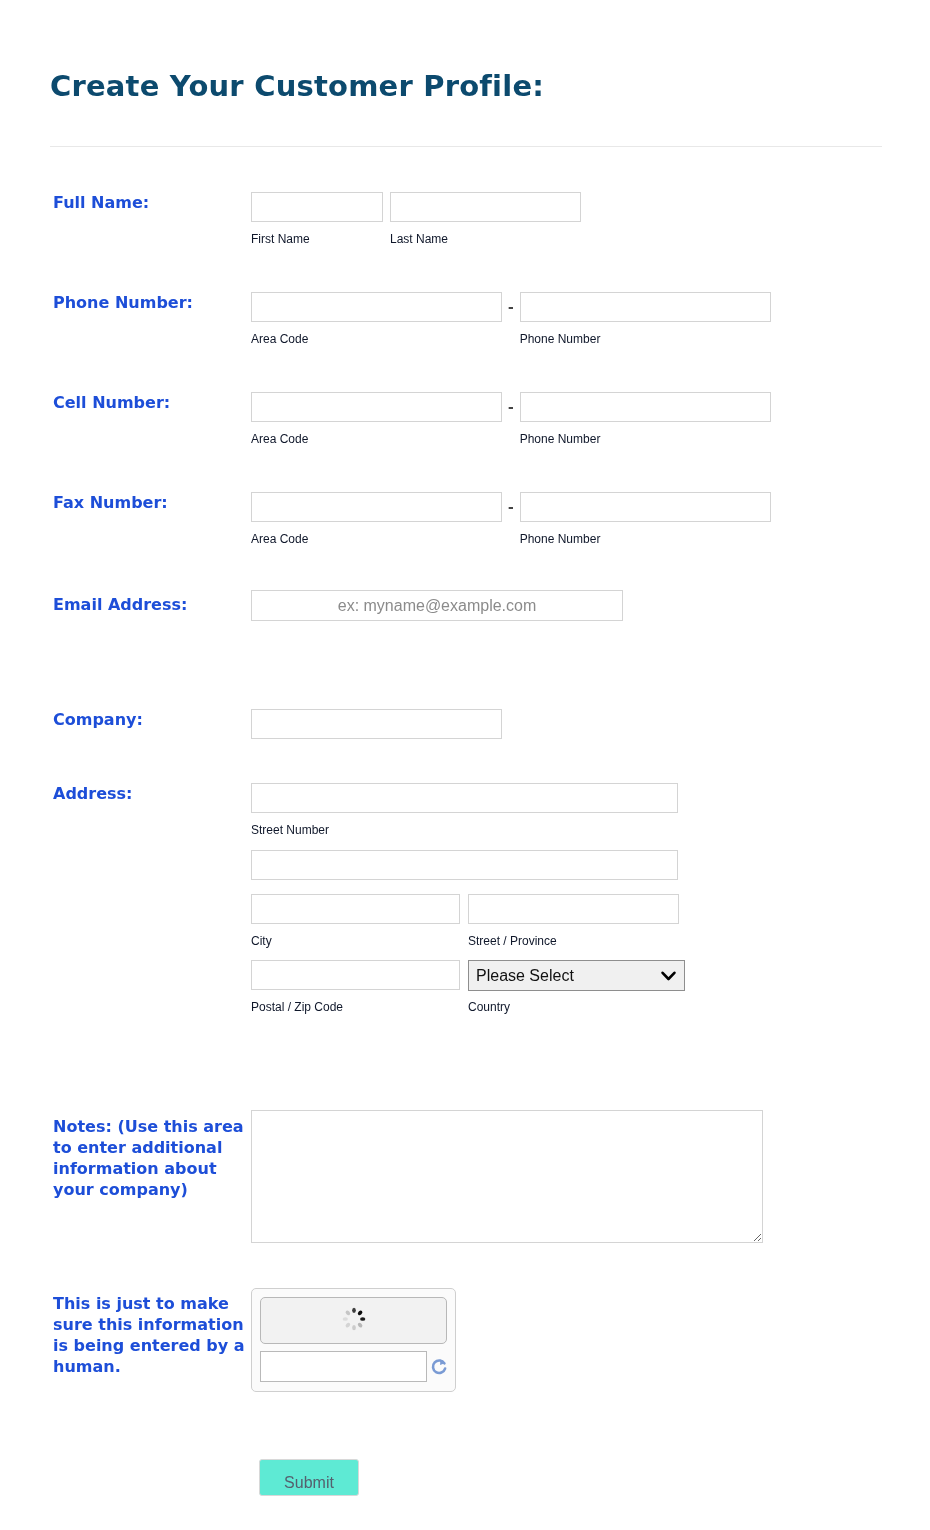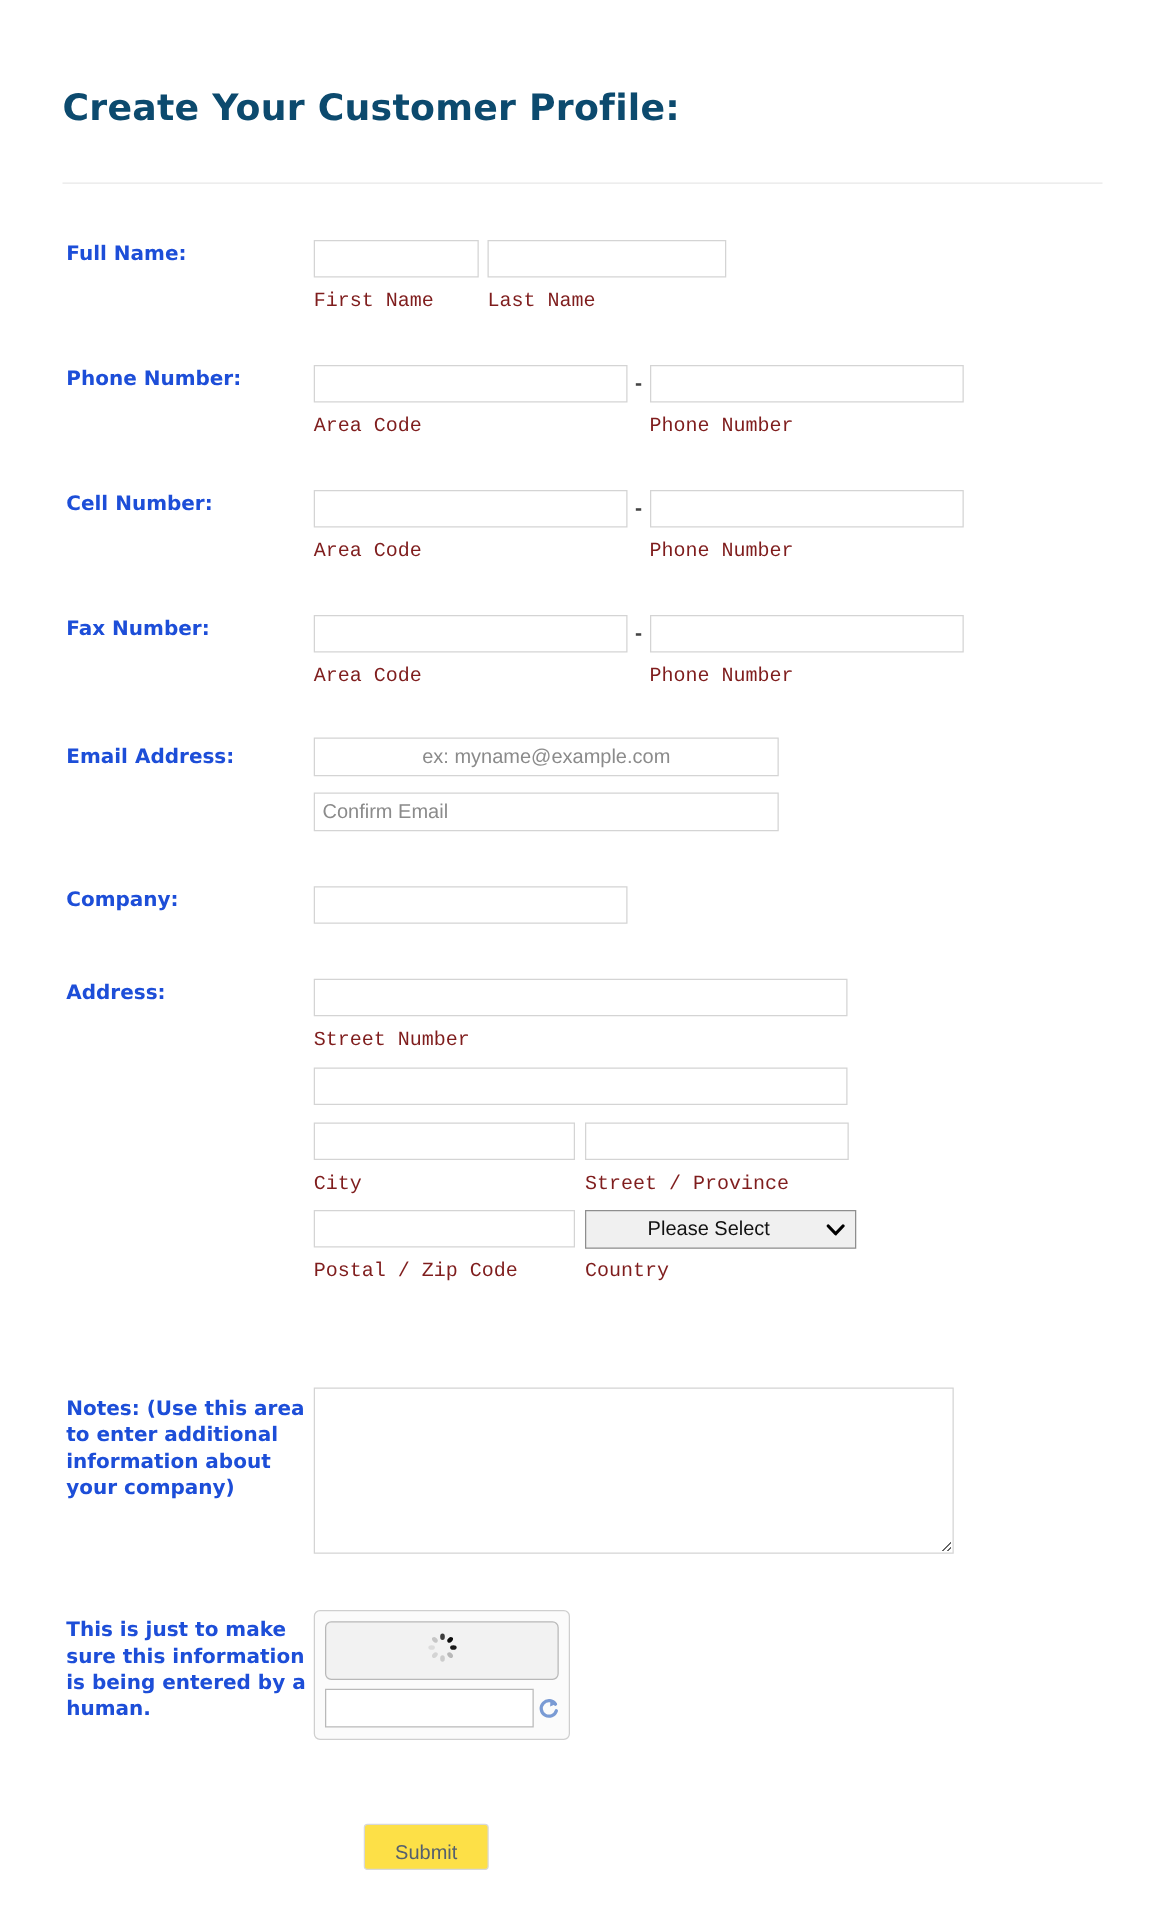--- a/index.html
+++ b/index.html
@@ -72,24 +72,24 @@
     background: #ffffff;
     font-size: 15px;
     font-family: "Liberation Sans", sans-serif;
     color: #555555;
     padding: 2px 6px;
     outline: none;
     border-radius: 0;
   }
   .txt::placeholder { color: #8b8b8b; opacity: 1; }
   .sub-label {
-    font-size: 16px;
-    color: #7f1d1d;
+    font-size: 12px;
+    color: #0f172a;
     line-height: 1;
-    font-family: Liberation Mono, monospace;
+    font-family: Liberation Sans, sans-serif;
     white-space: nowrap;
   }
   .dash {
     font-size: 17px;
     color: #444444;
     font-weight: bold;
     line-height: 30px;
     font-family: "Liberation Sans", sans-serif;
   }
 
@@ -101,21 +101,20 @@
     border: 1px solid #8e8e8e;
     background: #f0f0f0;
     font-size: 16px;
     font-family: "Liberation Sans", sans-serif;
     color: #111111;
     padding: 2px 26px 2px 7px;
     appearance: none;
     -webkit-appearance: none;
     outline: none;
     border-radius: 0;
-    text-align: center;
   }
   .sel-wrap { position: relative; display: inline-block; }
   .sel-arrow {
     position: absolute;
     right: 9px; top: 50%;
     transform: translateY(-50%);
     pointer-events: none;
     line-height: 0;
   }
 
@@ -175,28 +174,27 @@
   }
 
   
   .submit-btn {
     position: absolute;
     left: 259px;
     top: 1459px;
     width: 100px;
     height: 37px;
     border: 1px solid #d8d8d8;
-    background: #fde047;
+    background: #5eead4;
     color: #55606e;
     font-size: 16px;
     font-family: "Liberation Sans", sans-serif;
     border-radius: 3px;
     cursor: pointer;
     padding: 14px;
-    margin-left: 32px;
   }
 </style>
 </head>
 <body>
 
 <div class="page">
 
   <div class="form-header">
     <h1 class="form-title">Create Your Customer Profile:</h1>
   </div>
@@ -266,21 +264,20 @@
           <div class="sub-label" style="margin-top:11px;">Phone Number</div>
         </div>
       </div>
     </div>
   </div>
 
   <div class="form-row" style="top:590px;">
     <div class="field-label" style="top:4px;">Email Address:</div>
     <div class="field-area">
       <input class="txt" style="width: 372px; height: 31px; font-size: 16px; text-align: center;" type="text" placeholder="ex: myname@example.com">
-      <input class="txt" style="width: 372px; height: 31px; font-size: 16px; margin-top: 13px; color: rgb(111, 111, 111);" type="text" placeholder="Confirm Email">
     </div>
   </div>
 
   <div class="form-row" style="top:709px;">
     <div class="field-label">Company:</div>
     <div class="field-area">
       <input class="txt" style="width: 251px;" type="text" placeholder="">
     </div>
   </div>
 

